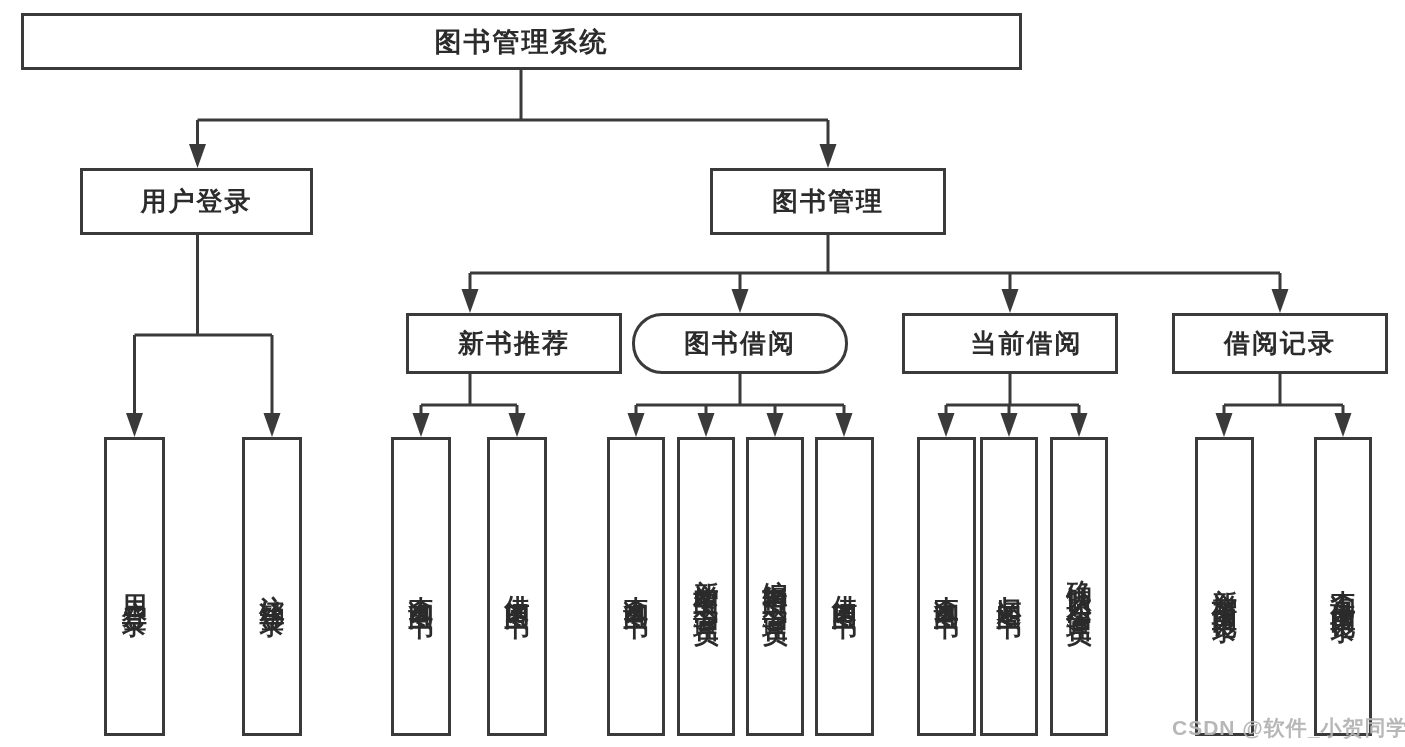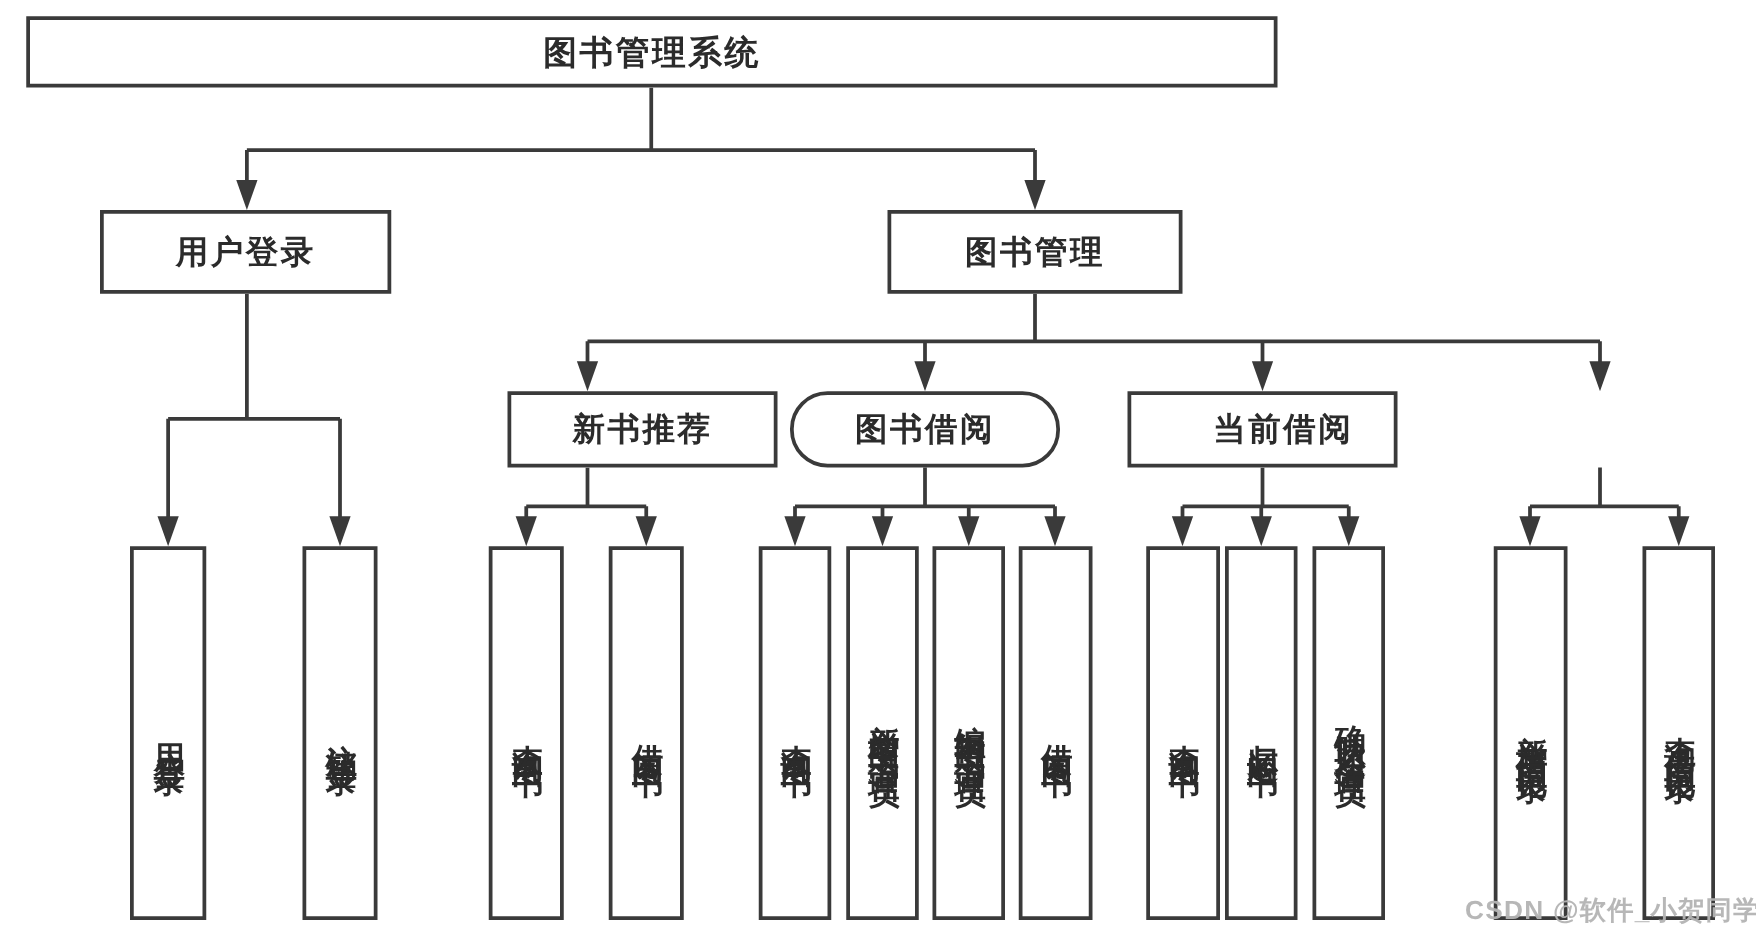--- a/index.html
+++ b/index.html
@@ -96,20 +96,23 @@
 
   <div class="box h" style="left:362px; top:313px; width:216px; height:61px;margin-left:44px;">
     <span>新书推荐</span>
   </div>
   <div class="box h" style="left:632px; top:313px; width:216px; height:61px;border-radius:30px;">
     <span>图书借阅</span>
   </div>
   <div class="box h" style="left:902px; top:313px; width:216px; height:61px;padding-left:33px;">
     <span>当前借阅</span>
   </div>
+  <div class="box h" style="left:1172px; top:313px; width:216px; height:61px;">
+    <span>借阅记录</span>
+  </div>
 
   <div class="box leaf" style="left:104px; width:61px;">
     <span>用户登录</span>
   </div>
   <div class="box leaf" style="left:242px; width:60px;">
     <span>注销登录</span>
   </div>
 
   <div class="box leaf" style="left:391px; width:60px;">
     <span>查询图书</span>

